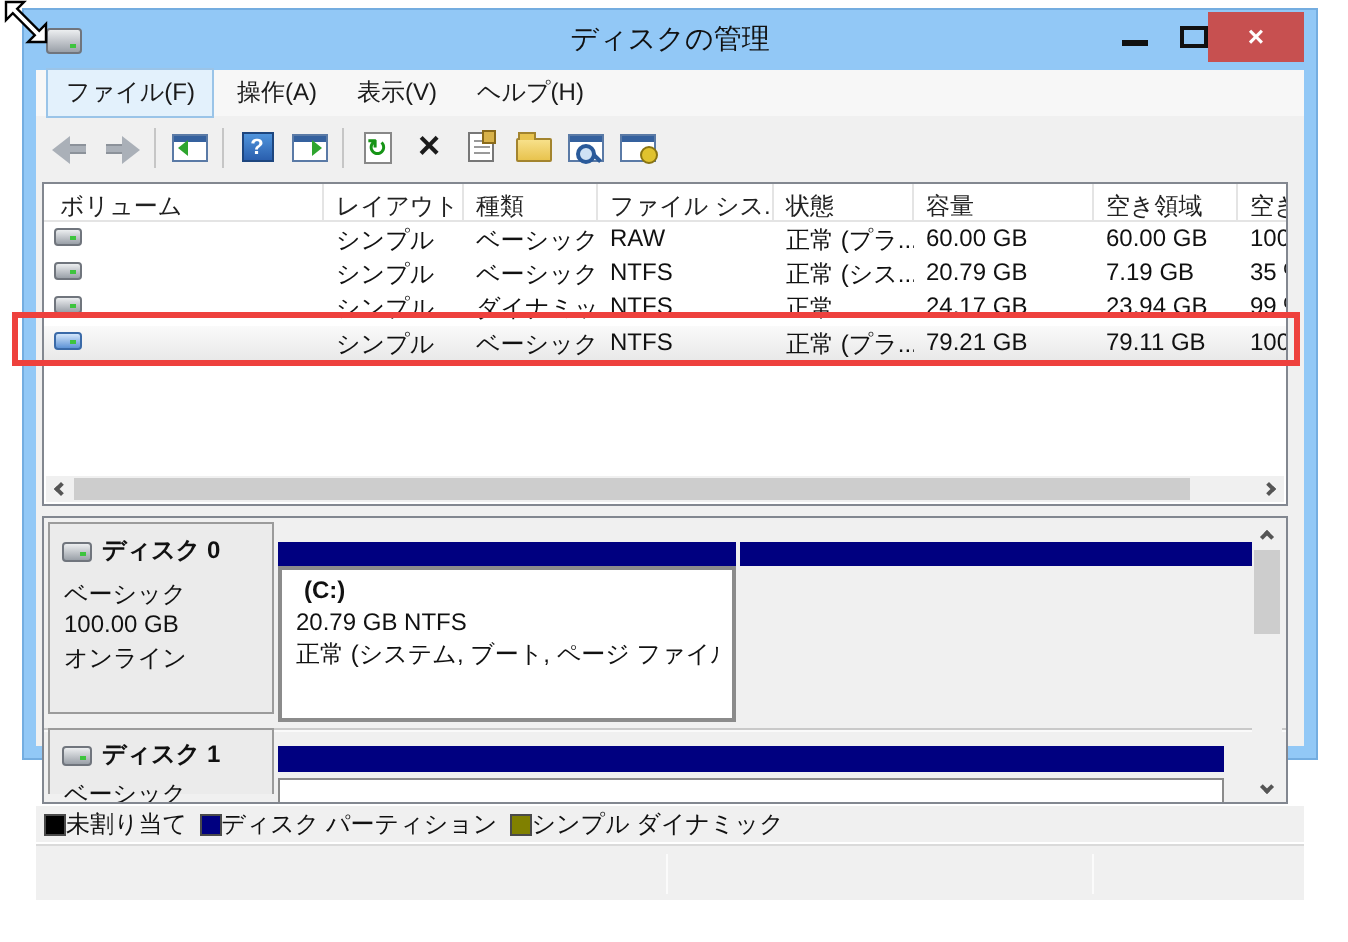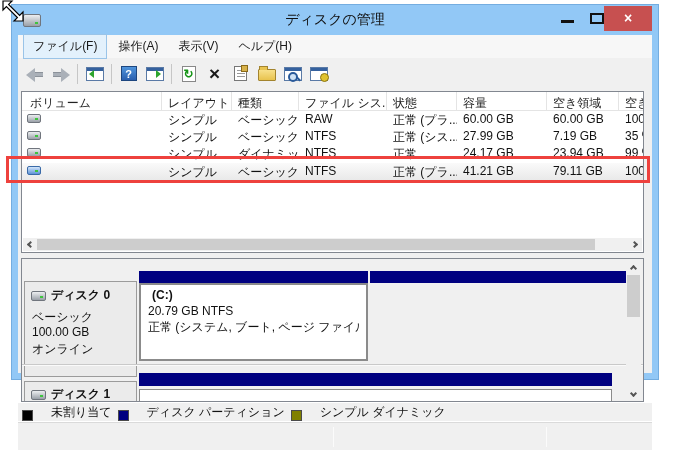--- a/index.html
+++ b/index.html
@@ -102,21 +102,21 @@
   .pname { font-weight:bold; }
   .disk-divider { position:absolute; left:0; top:105px; width:100%; height:2px; background:#c9c9c9; border-bottom:1px solid #fafafa; }
   .d1-band { position:absolute; left:117px; top:114px; width:473px; height:13px; }
   .d1-body { position:absolute; left:117px; top:130px; width:473px; height:14px; background:#fff; border:1px solid #8b8b8b; border-bottom:none; }
   .vscroll { position:absolute; right:2px; top:1px; width:15px; height:141px; background:#f0f0f0; }
   .vs-btn { position:absolute; left:0; width:15px; height:14px; display:flex; align-items:center; justify-content:center; }
   .vs-thumb { position:absolute; left:1px; top:15px; width:13px; height:42px; background:#cdcdcd; }
 
   
   .legend { position:absolute; left:0; top:368px; width:100%; height:18px; display:flex; align-items:center; gap:6px; padding-left:4px; font-size:12px; color:#111; background:#f0f0f0; }
-  .lg-item { display:flex; align-items:flex-end; gap:18px; }
+  .lg-item { display:flex; align-items:center; gap:0; }
   .lg-sq { width:11px; height:11px; border:1px solid #4a4a4a; }
   .statusbar { position:absolute; left:0; top:387px; width:100%; height:28px; background:#f0f0f0; border-top:1px solid #dadada; }
   .sb-sep { position:absolute; top:4px; width:1px; height:20px; background:#d2d2d2; border-right:1px solid #fbfbfb; }
 
   
   .cursor { position:absolute; left:0px; top:-2px; z-index:99; pointer-events:none; }
 </style>
 </head>
 <body>
 
@@ -222,21 +222,21 @@
           <span class="lv-c c7">100 %</span>
         </div>
 
         <div class="lv-row" style="top:36px">
           <span class="row-ico drv" style="width:14px;height:9px"></span>
           <span class="lv-c c0"></span>
           <span class="lv-c c1">シンプル</span>
           <span class="lv-c c2">ベーシック</span>
           <span class="lv-c c3">NTFS</span>
           <span class="lv-c c4">正常 (シス...</span>
-          <span class="lv-c c5">27.99 GB</span>
+          <span class="lv-c c5">20.79 GB</span>
           <span class="lv-c c6">7.19 GB</span>
           <span class="lv-c c7">35 %</span>
         </div>
 
         <div class="lv-row" style="top:53px">
           <span class="row-ico drv" style="width:14px;height:9px"></span>
           <span class="lv-c c0"></span>
           <span class="lv-c c1">シンプル</span>
           <span class="lv-c c2">ダイナミック</span>
           <span class="lv-c c3">NTFS</span>
@@ -246,39 +246,39 @@
           <span class="lv-c c7">99 %</span>
         </div>
 
         <div class="lv-row sel" style="top:71px">
           <span class="row-ico drv blue" style="width:14px;height:9px"></span>
           <span class="lv-c c0"></span>
           <span class="lv-c c1">シンプル</span>
           <span class="lv-c c2">ベーシック</span>
           <span class="lv-c c3">NTFS</span>
           <span class="lv-c c4">正常 (プラ...</span>
-          <span class="lv-c c5">41.21 GB</span>
+          <span class="lv-c c5">79.21 GB</span>
           <span class="lv-c c6">79.11 GB</span>
           <span class="lv-c c7">100 %</span>
         </div>
 
         <div class="lv-hscroll">
           <span class="hs-btn" style="left:0">
               <span class="chev ch-l"></span>
             </span>
           <span class="hs-thumb"></span>
           <span class="hs-btn" style="right:0">
               <span class="chev ch-r"></span>
             </span>
         </div>
       </div>
 
       <div class="graph">
 
-        <div class="disk-label" style="left:2px; top:22px; width:113px; height:96px;">
+        <div class="disk-label" style="left:2px; top:2px; width:113px; height:96px;">
           <div class="dl-head" style="top:5px;">
             <span class="drv" style="width:15px;height:10px"></span>
             <span>ディスク 0</span>
           </div>
           <div class="dl-line" style="top:27px">ベーシック</div>
           <div class="dl-line" style="top:43px">100.00 GB</div>
           <div class="dl-line" style="top:59px">オンライン</div>
         </div>
 
         <div class="part" style="left:117px; top:12px; width:229px; height:90px;">
@@ -289,21 +289,21 @@
             <div class="pline">正常 (システム, ブート, ページ ファイル, アクティブ, クラッシュ ダンプ, プライマリ パーティション)</div>
           </div>
         </div>
 
         <div class="part" style="left:348px; top:12px; width:257px; height:90px;">
           <div class="band" style="background: rgb(0, 0, 128);"></div>
         </div>
 
         <div class="disk-divider"></div>
 
-        <div class="disk-label" style="left:2px; top:105px; width:113px; height:33px; border-bottom:none;margin-top:17px;">
+        <div class="disk-label" style="left:2px; top:105px; width:113px; height:33px; border-bottom:none;">
           <div class="dl-head" style="top:4px;">
             <span class="drv" style="width:15px;height:10px"></span>
             <span>ディスク 1</span>
           </div>
           <div class="dl-line" style="top:24px">ベーシック</div>
         </div>
         <div class="d1-band" style="background: rgb(0, 0, 128);"></div>
         <div class="d1-body"></div>
 
         <div class="vscroll">

